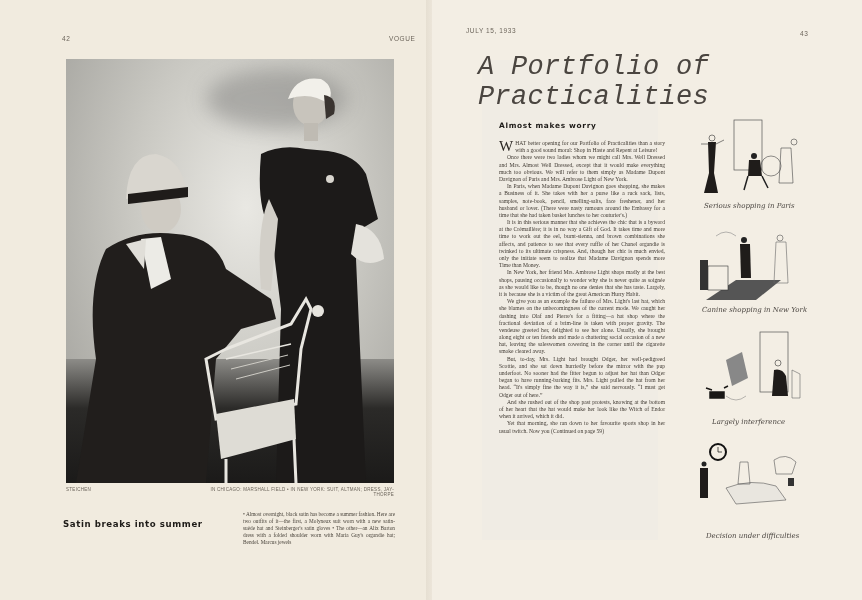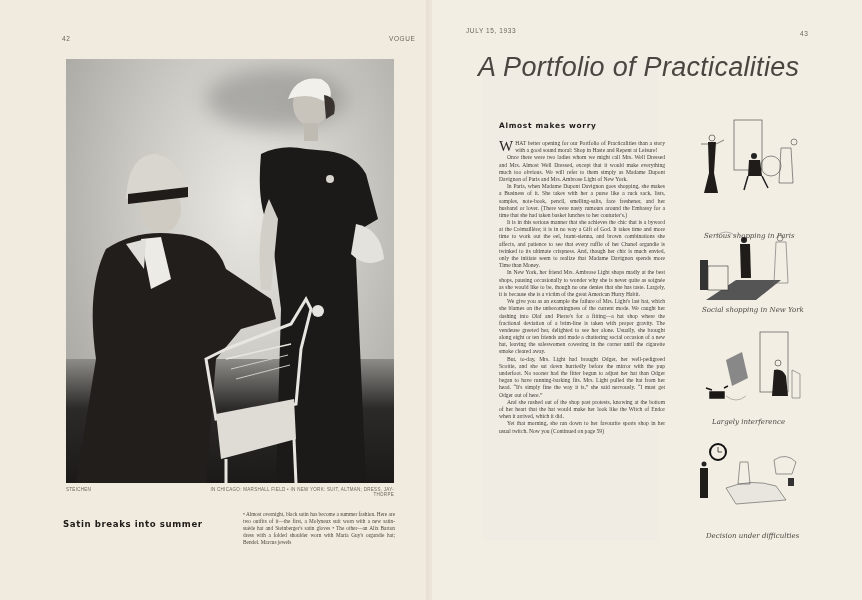--- a/index.html
+++ b/index.html
@@ -24,21 +24,21 @@
     background: radial-gradient(ellipse at 55% 35%, #e9e8e3 0%, #c9c8c2 45%, #9c9b96 100%);
   }
   .photo .floor { position: absolute; left: 0; top: 300px; width: 100%; height: 124px; background: linear-gradient(180deg, #8d8c88 0%, #2b2a28 40%, #1b1a19 100%); }
   .photo .shadow { position: absolute; left: 140px; top: 10px; width: 140px; height: 60px; border-radius: 50%; background: rgba(90,90,88,.35); filter: blur(10px); }
   .fig { position: absolute; }
   .credit { position: absolute; font-family: "Liberation Sans", sans-serif; font-size: 4.5px; color: #6b645a; letter-spacing: .3px; }
 
   .headline-l { position: absolute; left: 63px; top: 519px; font-family: "DejaVu Sans", sans-serif; font-weight: bold; font-size: 8.6px; letter-spacing: 0.6px; color: #1e1b18; }
   .caption { position: absolute; left: 243px; top: 511px; width: 152px; font-size: 5.3px; line-height: 7px; text-align: justify; color: #4b453d; }
 
-  .title-script { position: absolute; left: 478px; top: 52px; font-family: Liberation Sans, sans-serif; font-style: italic; font-size: 27px; color: #4a4540; letter-spacing: 0.3px; font-weight: 300; }
+  .title-script { position: absolute; left: 478px; top: 52px; font-family: Liberation Mono, monospace; font-style: italic; font-size: 27px; color: #4a4540; letter-spacing: 0.3px; font-weight: 300; }
   .col-bg { position: absolute; left: 482px; top: 60px; width: 176px; height: 480px; background: #ecebe4; opacity: .55; }
   .headline-r { position: absolute; left: 499px; top: 121px; font-family: "DejaVu Sans", sans-serif; font-weight: bold; font-size: 7.4px; letter-spacing: 0.7px; color: #1e1b18; }
   .body-text { position: absolute; left: 499px; top: 140px; width: 166px; font-size: 5.6px; line-height: 7.18px; text-align: justify; color: #403a33; }
   .body-text p { margin: 0; text-indent: 8px; }
   .body-text p.first { text-indent: 0; }
   .dropcap { float: left; font-size: 15px; line-height: 13px; margin: 0 2px 0 0; color: #2a2622; }
 
   .illus { position: absolute; left: 696px; width: 110px; }
   .illus .art { position: relative; width: 110px; height: 76px; }
   .illus .cap { position: absolute; font-family: "DejaVu Serif", serif; font-style: italic; font-size: 7px; color: #4a4540; white-space: nowrap; }
@@ -143,35 +143,35 @@
     <circle cx="16" cy="20" r="3" fill="none" stroke="#333" stroke-width=".6"></circle>
     <path d="M12 24 L20 24 L18 55 L22 75 L8 75 L13 55Z" fill="#1f1c1a"></path>
     <path d="M5 26 L12 26 M20 26 L28 22" stroke="#333" stroke-width=".6"></path>
     <circle cx="58" cy="38" r="3" fill="#222"></circle>
     <path d="M53 42 L64 42 L66 58 L52 58Z" fill="#1f1c1a"></path>
     <path d="M52 58 L48 72 M66 58 L72 70" stroke="#222" stroke-width="1.5"></path>
     <circle cx="75" cy="48" r="10" fill="none" stroke="#444" stroke-width=".6"></circle>
     <path d="M85 30 L95 30 L97 65 L83 65Z" fill="none" stroke="#444" stroke-width=".6"></path>
     <circle cx="98" cy="24" r="3" fill="none" stroke="#444" stroke-width=".6"></circle>
   </svg>
-  <div class="cap" style="left:8px; top:84px;margin-top:30px;">Serious shopping in Paris</div>
+  <div class="cap" style="left:8px; top:84px;">Serious shopping in Paris</div>
 </div>
 
 <div class="illus" style="top:228px;">
   <svg class="art" viewBox="0 0 110 76">
     <path d="M10 72 L40 52 L85 52 L60 72Z" fill="#555"></path>
     <rect x="12" y="38" width="20" height="24" fill="#f3eee4" stroke="#333" stroke-width=".6"></rect>
     <rect x="4" y="32" width="8" height="30" fill="#333"></rect>
     <circle cx="48" cy="12" r="3" fill="#222"></circle>
     <path d="M44 16 L54 16 L55 50 L45 50Z" fill="#1f1c1a"></path>
     <circle cx="84" cy="10" r="3" fill="none" stroke="#555" stroke-width=".6"></circle>
     <path d="M80 14 L90 14 L92 55 L78 55Z" fill="none" stroke="#666" stroke-width=".6"></path>
     <path d="M20 8 Q30 0 40 8" fill="none" stroke="#888" stroke-width=".6"></path>
   </svg>
-  <div class="cap" style="left:6px; top:78px;">Social shopping in New York</div>
+  <div class="cap" style="left:6px; top:78px;">Canine shopping in New York</div>
 </div>
 
 <div class="illus" style="top:330px;">
   <svg class="art" viewBox="0 0 110 76">
     <rect x="64" y="2" width="28" height="60" fill="none" stroke="#555" stroke-width=".7"></rect>
     <path d="M30 30 L46 22 L52 48 L36 56Z" fill="#888"></path>
     <path d="M78 40 Q86 38 90 46 L92 66 L76 66 Z" fill="#1f1c1a"></path>
     <circle cx="82" cy="33" r="3" fill="none" stroke="#333" stroke-width=".6"></circle>
     <path d="M14 62 L28 62 L28 68 L14 68Z M10 58 L16 60 M28 58 L32 56" fill="#1a1816" stroke="#1a1816" stroke-width="1.5"></path>
     <path d="M30 66 Q40 74 50 66" fill="none" stroke="#777" stroke-width=".5"></path>

